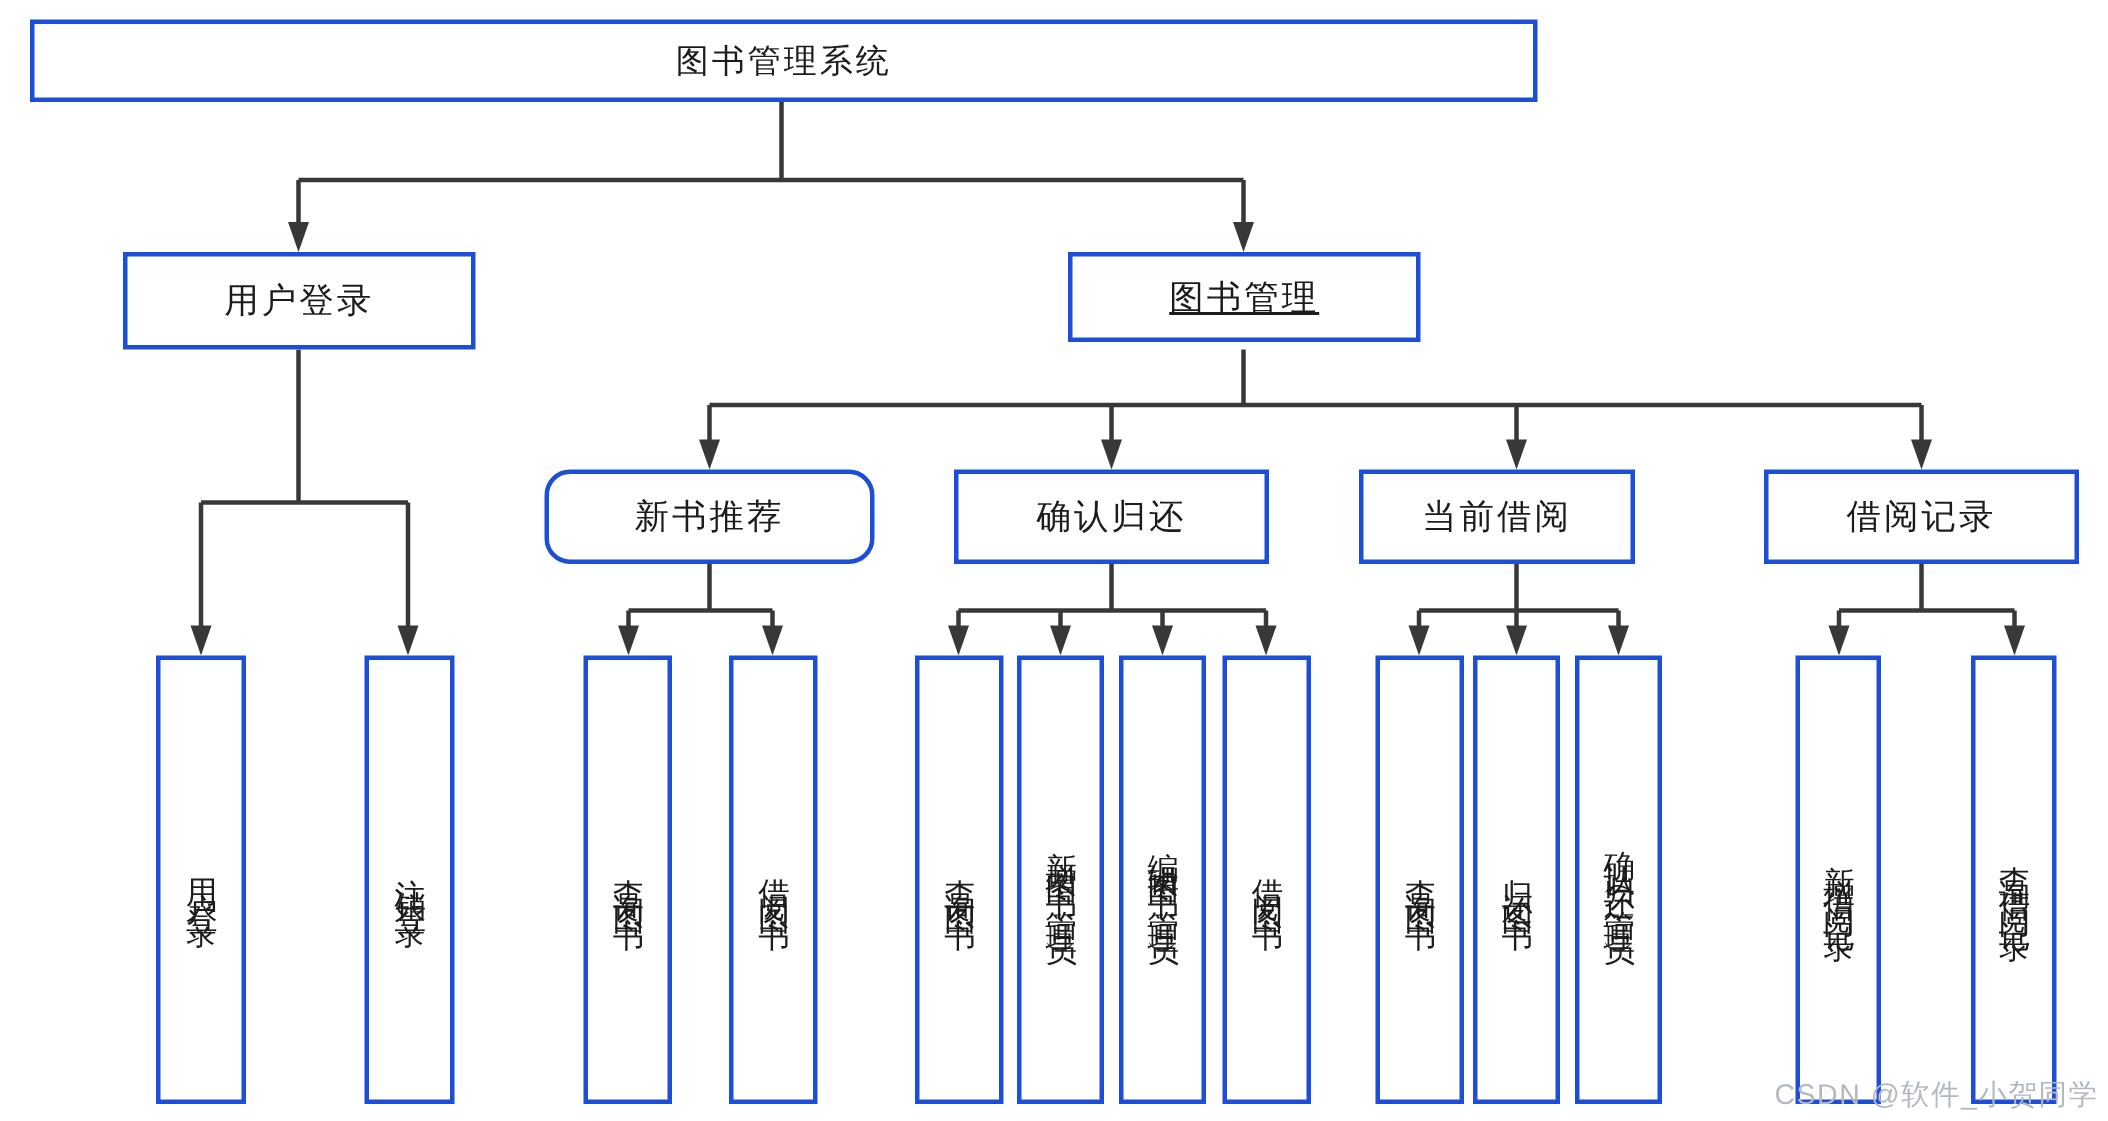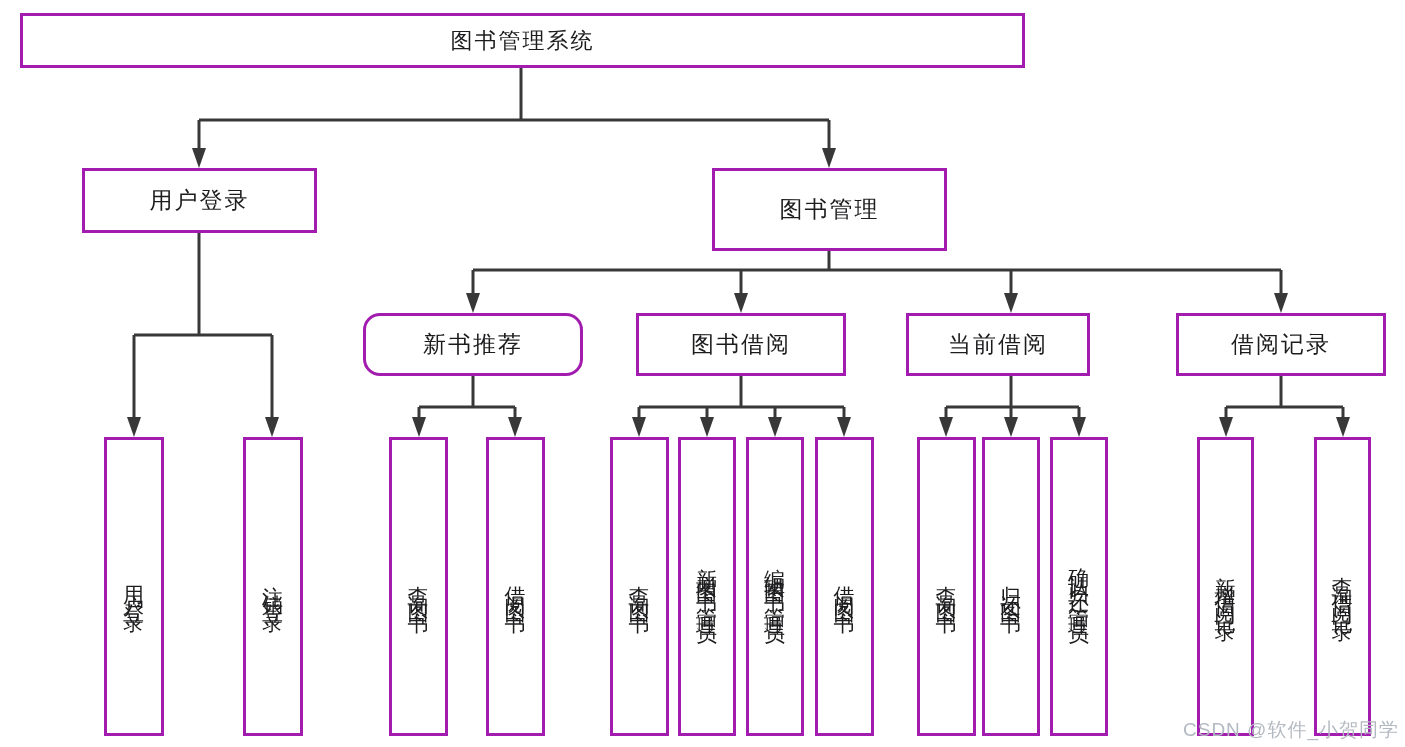--- a/index.html
+++ b/index.html
@@ -19,21 +19,21 @@
     position: absolute;
     left: 0;
     top: 0;
     width: 1405px;
     height: 747px;
   }
   .box {
     position: absolute;
     box-sizing: border-box;
     background: #ffffff;
-    border: 3px solid #a21caf;
+    border: 3px solid #1d4ed8;
     display: flex;
     align-items: center;
     justify-content: center;
     color: #1c1c1e;
     font-size: 23px;
     letter-spacing: 2px;
     white-space: nowrap;
   }
   .box.root { font-size: 22px; }
   .vbox span {
@@ -132,24 +132,24 @@
       <path d="M1226,407 V419"></path>
       <polygon points="1219,417 1233,417 1226,437" fill="#383838" stroke="none"></polygon>
       <path d="M1343,407 V419"></path>
       <polygon points="1336,417 1350,417 1343,437" fill="#383838" stroke="none"></polygon>
     </g>
   </svg>
 
   <div class="box root" style="left:20px; top:13px; width:1005px; height:55px;">图书管理系统</div>
 
   <div class="box" style="left:82px; top:168px; width:235px; height:65px;">用户登录</div>
-  <div class="box" style="left:712px; top:168px; width:235px; height:83px;">图书管理</div>
+  <div class="box" style="left:712px; top:168px; width:235px; height:60px;text-decoration:underline;">图书管理</div>
 
   <div class="box" style="left:363px; top:313px; width:220px; height:63px;border-radius:17px;">新书推荐</div>
-  <div class="box" style="left:636px; top:313px; width:210px; height:63px;">图书借阅</div>
+  <div class="box" style="left:636px; top:313px; width:210px; height:63px;">确认归还</div>
   <div class="box" style="left:906px; top:313px; width:184px; height:63px;">当前借阅</div>
   <div class="box" style="left:1176px; top:313px; width:210px; height:63px;">借阅记录</div>
 
   <div class="box vbox" style="left:104px; top:437px; width:60px; height:299px;">
     <span>用户登录</span>
   </div>
   <div class="box vbox" style="left:243px; top:437px; width:60px; height:299px;">
     <span>注销登录</span>
   </div>
 

